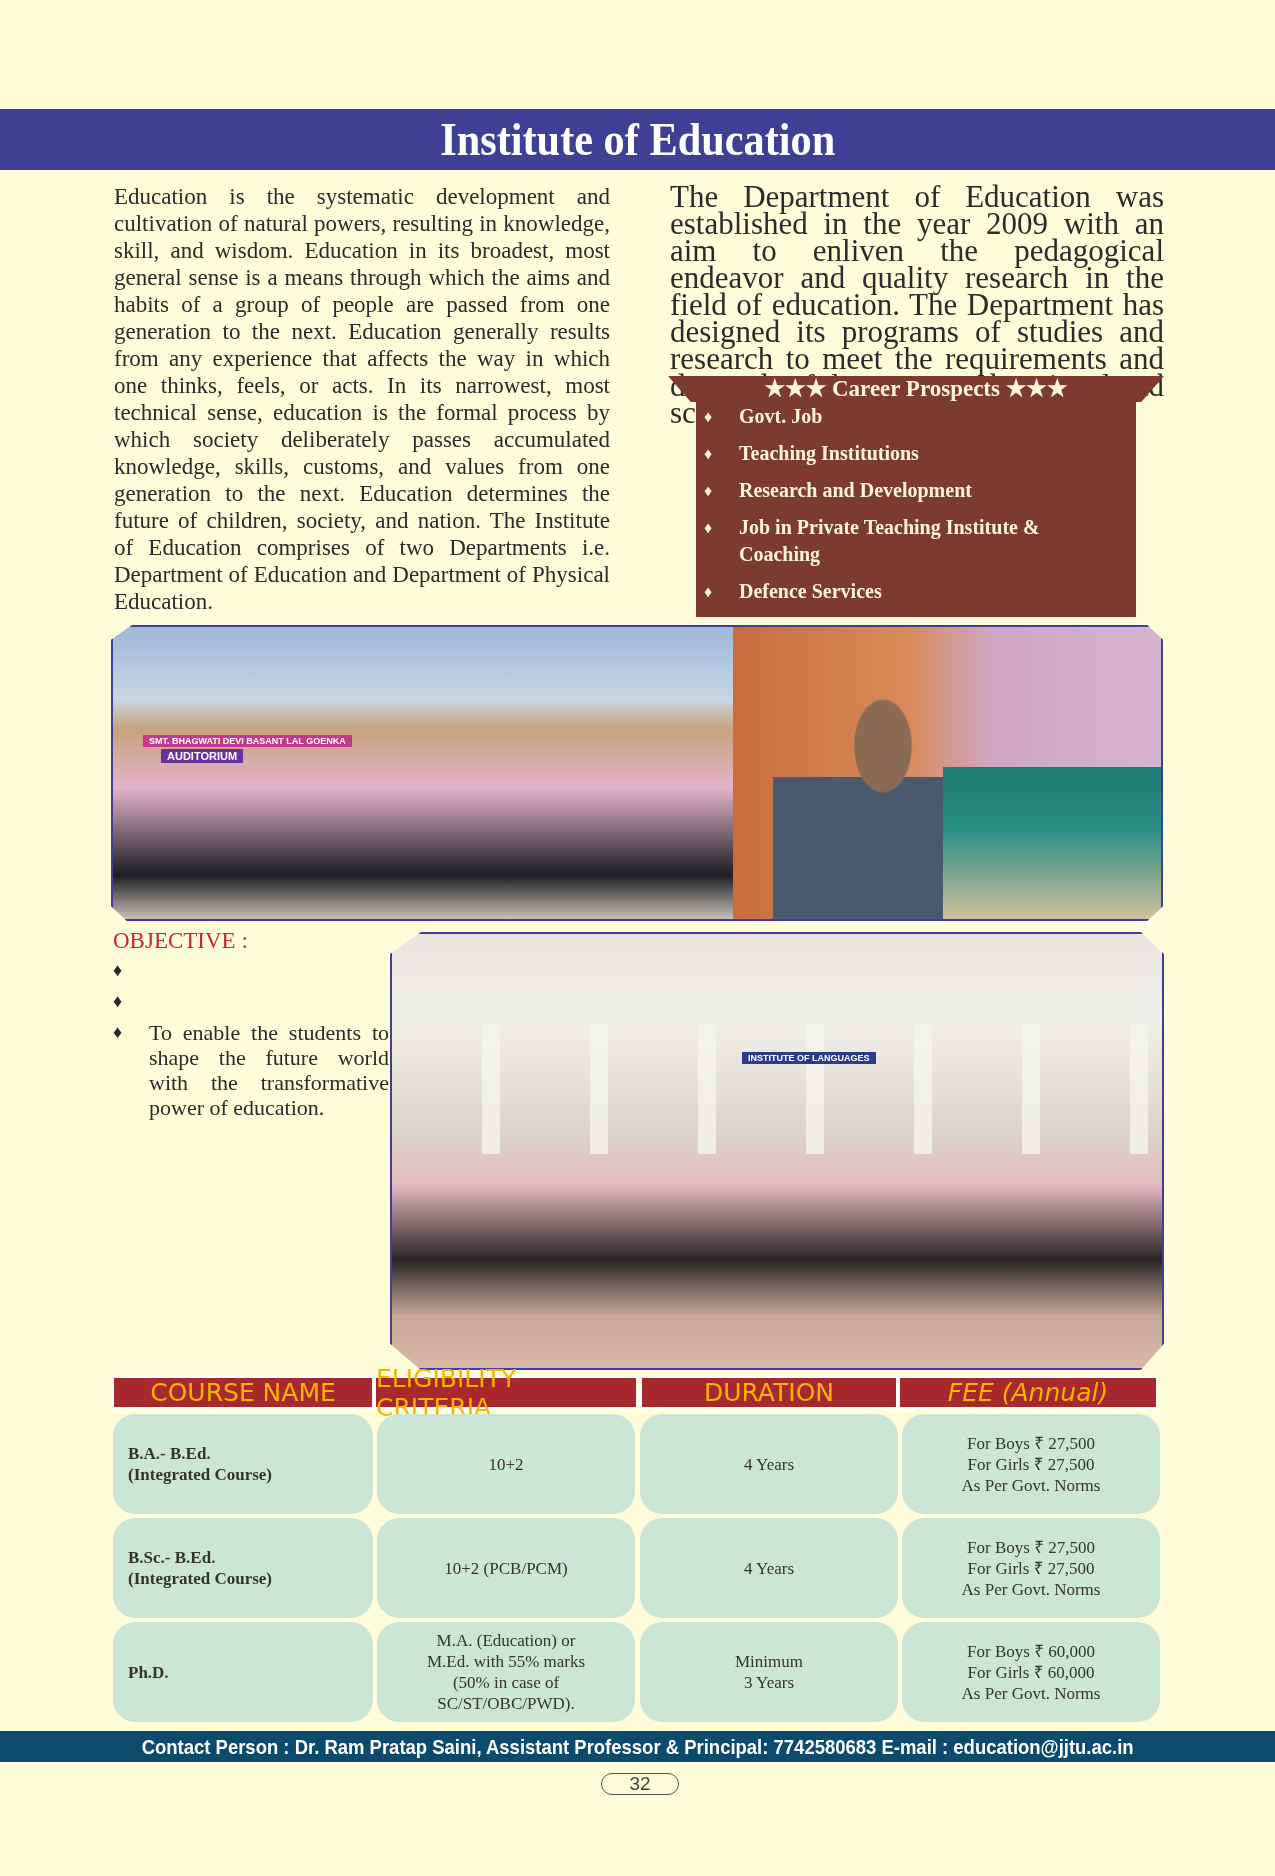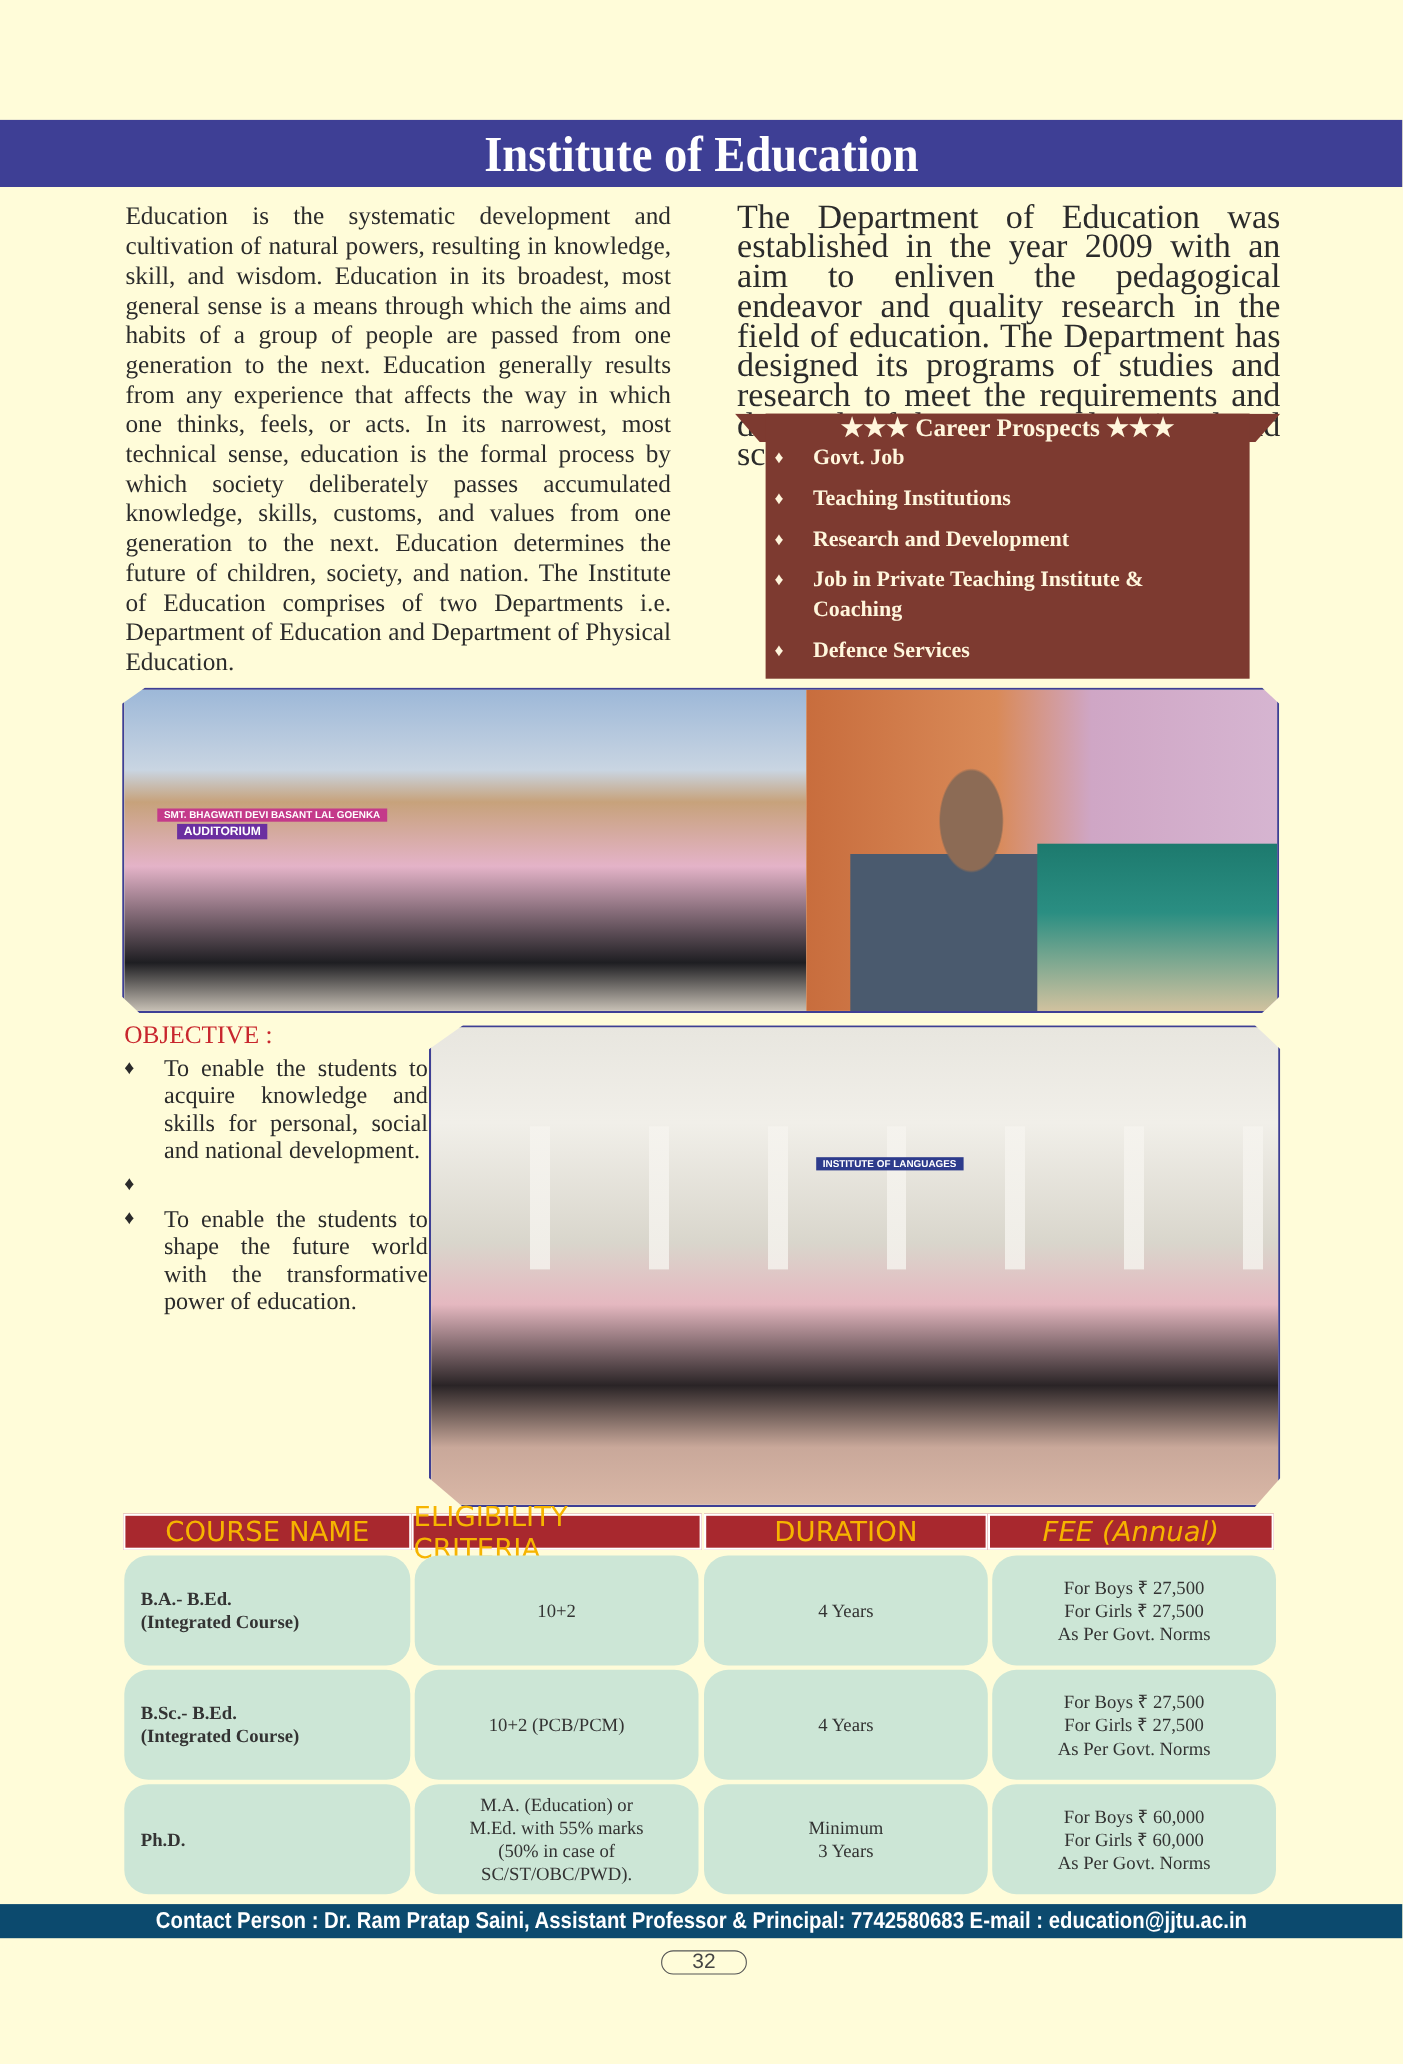--- a/index.html
+++ b/index.html
@@ -92,21 +92,20 @@
   <span class="photo-label" style="left:48px; top:122px;">AUDITORIUM</span>
   <div class="right-half"></div>
   <div class="person"></div>
   <div class="desk"></div>
 </div>
 
 <div class="objective-title">OBJECTIVE :</div>
 <ul class="objective-list">
   <li>
       <span class="bullet">♦</span>
-      <span class="txt">To enable the students to acquire knowledge and skills for personal, social and national development.</span>
     </li>
   <li>
       <span class="bullet">♦</span>
     </li>
   <li>
       <span class="bullet">♦</span>
       <span class="txt">To enable the students to shape the future world with the transformative power of education.</span>
     </li>
 </ul>
 

